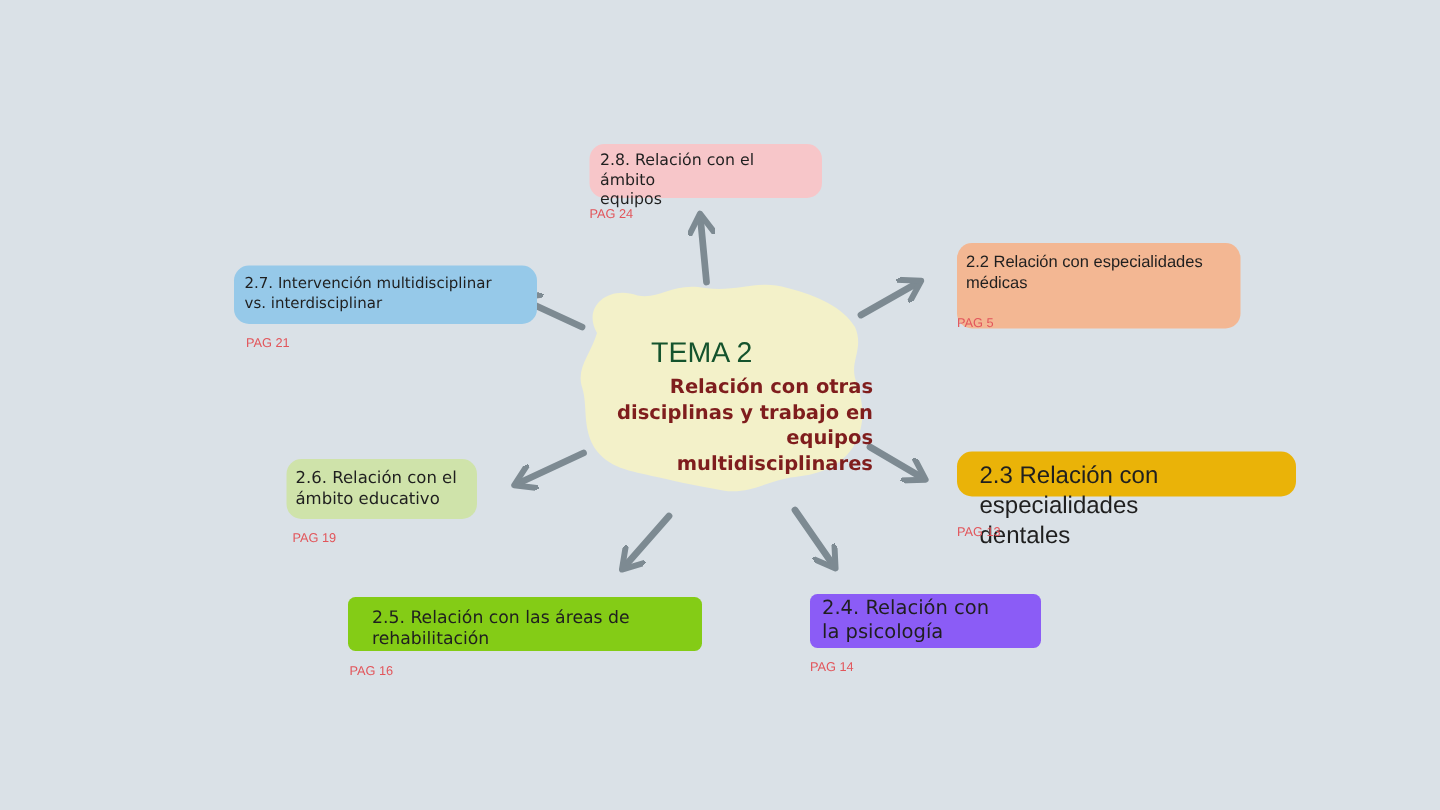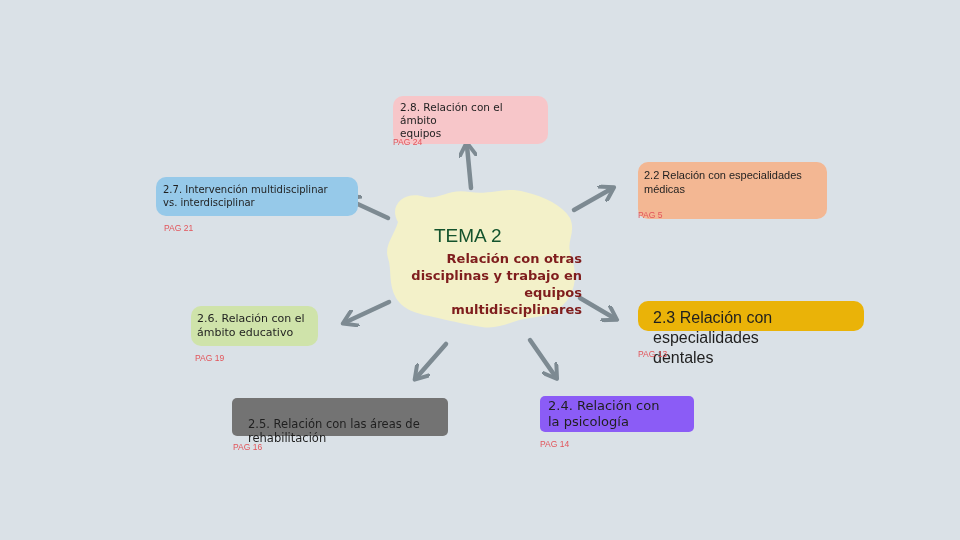--- a/index.html
+++ b/index.html
@@ -42,21 +42,21 @@
   </g>
 </svg>
 
 <div class="tema">TEMA 2</div>
 <div class="subtitle">
   <span>Relación con otras</span>
   <span>disciplinas y trabajo en</span>
   <span>equipos multidisciplinares</span>
 </div>
 
-<div class="node" style="left:393px;top:96px;width:155px;height:48px;background:#f7c6c9;padding:5px 7px;font-size:10.5px;">
+<div class="node" style="left:393px;top:96px;width:155px;height:36px;background:#f7c6c9;padding:5px 7px;font-size:10.5px;">
   <span>2.8. Relación con el ámbito</span>
   <span>equipos</span>
 </div>
 <div class="pag" style="left:393px;top:137px;">PAG 24</div>
 
 <div class="node" style="left:638px;top:162px;width:189px;height:57px;background:#f3b793;padding:7px 6px;font-size:11px;font-family:'Liberation Sans',sans-serif;">
   <span>2.2 Relación con especialidades</span>
   <span>médicas</span>
 </div>
 <div class="pag" style="left:638px;top:210px;">PAG 5</div>
@@ -72,21 +72,21 @@
   <span>dentales</span>
 </div>
 <div class="pag" style="left:638px;top:349px;">PAG 13</div>
 
 <div class="node" style="left:191px;top:306px;width:127px;height:40px;background:#cfe3aa;padding:6px 6px;font-size:11px;">
   <span>2.6. Relación con el</span>
   <span>ámbito educativo</span>
 </div>
 <div class="pag" style="left:195px;top:353px;">PAG 19</div>
 
-<div class="node" style="left:232px;top:398px;width:216px;height:36px;background:#737373;padding:19px 16px;font-size:11.5px;border-radius:5px;">
+<div class="node" style="left:232px;top:398px;width:236px;height:36px;background:#84cc16;padding:6px 16px;font-size:11.5px;border-radius:5px;">
   <span>2.5. Relación con las áreas de</span>
   <span>rehabilitación</span>
 </div>
 <div class="pag" style="left:233px;top:442px;">PAG 16</div>
 
 <div class="node" style="left:540px;top:396px;width:154px;height:36px;background:#8b5cf6;padding:2px 8px;font-size:13px;border-radius:5px;">
   <span>2.4. Relación con</span>
   <span>la psicología</span>
 </div>
 <div class="pag" style="left:540px;top:439px;">PAG 14</div>

